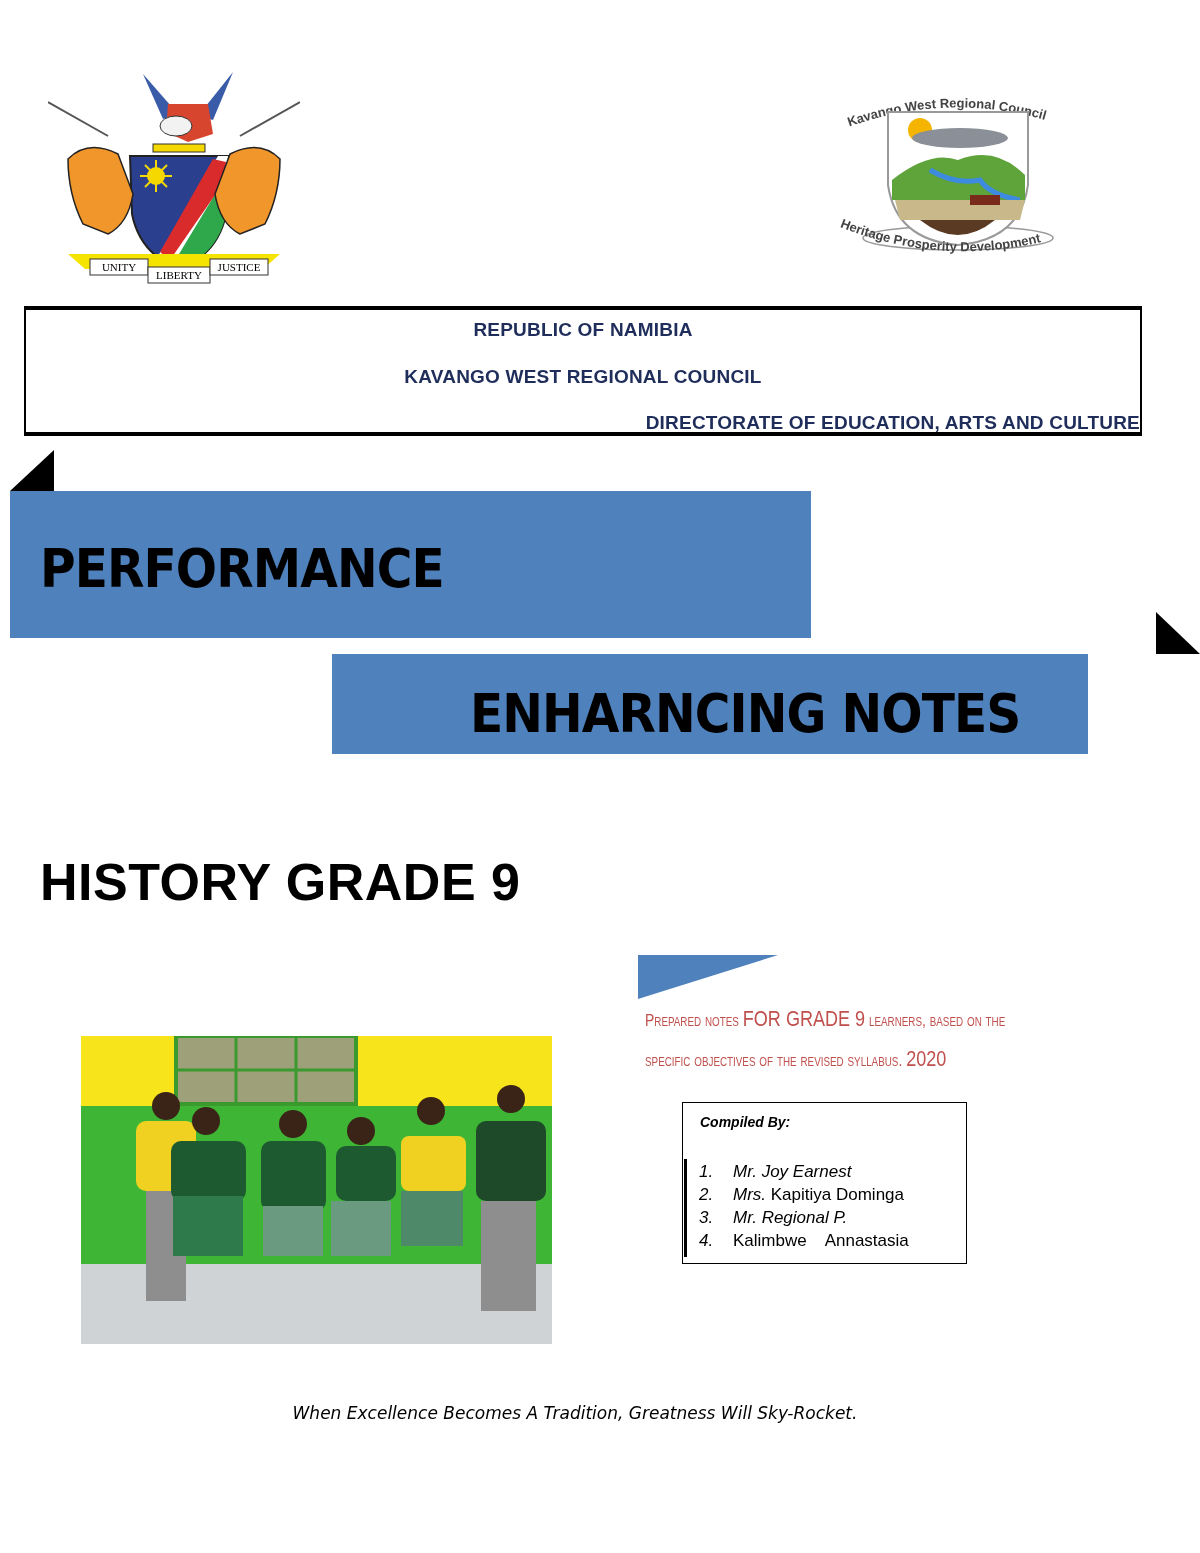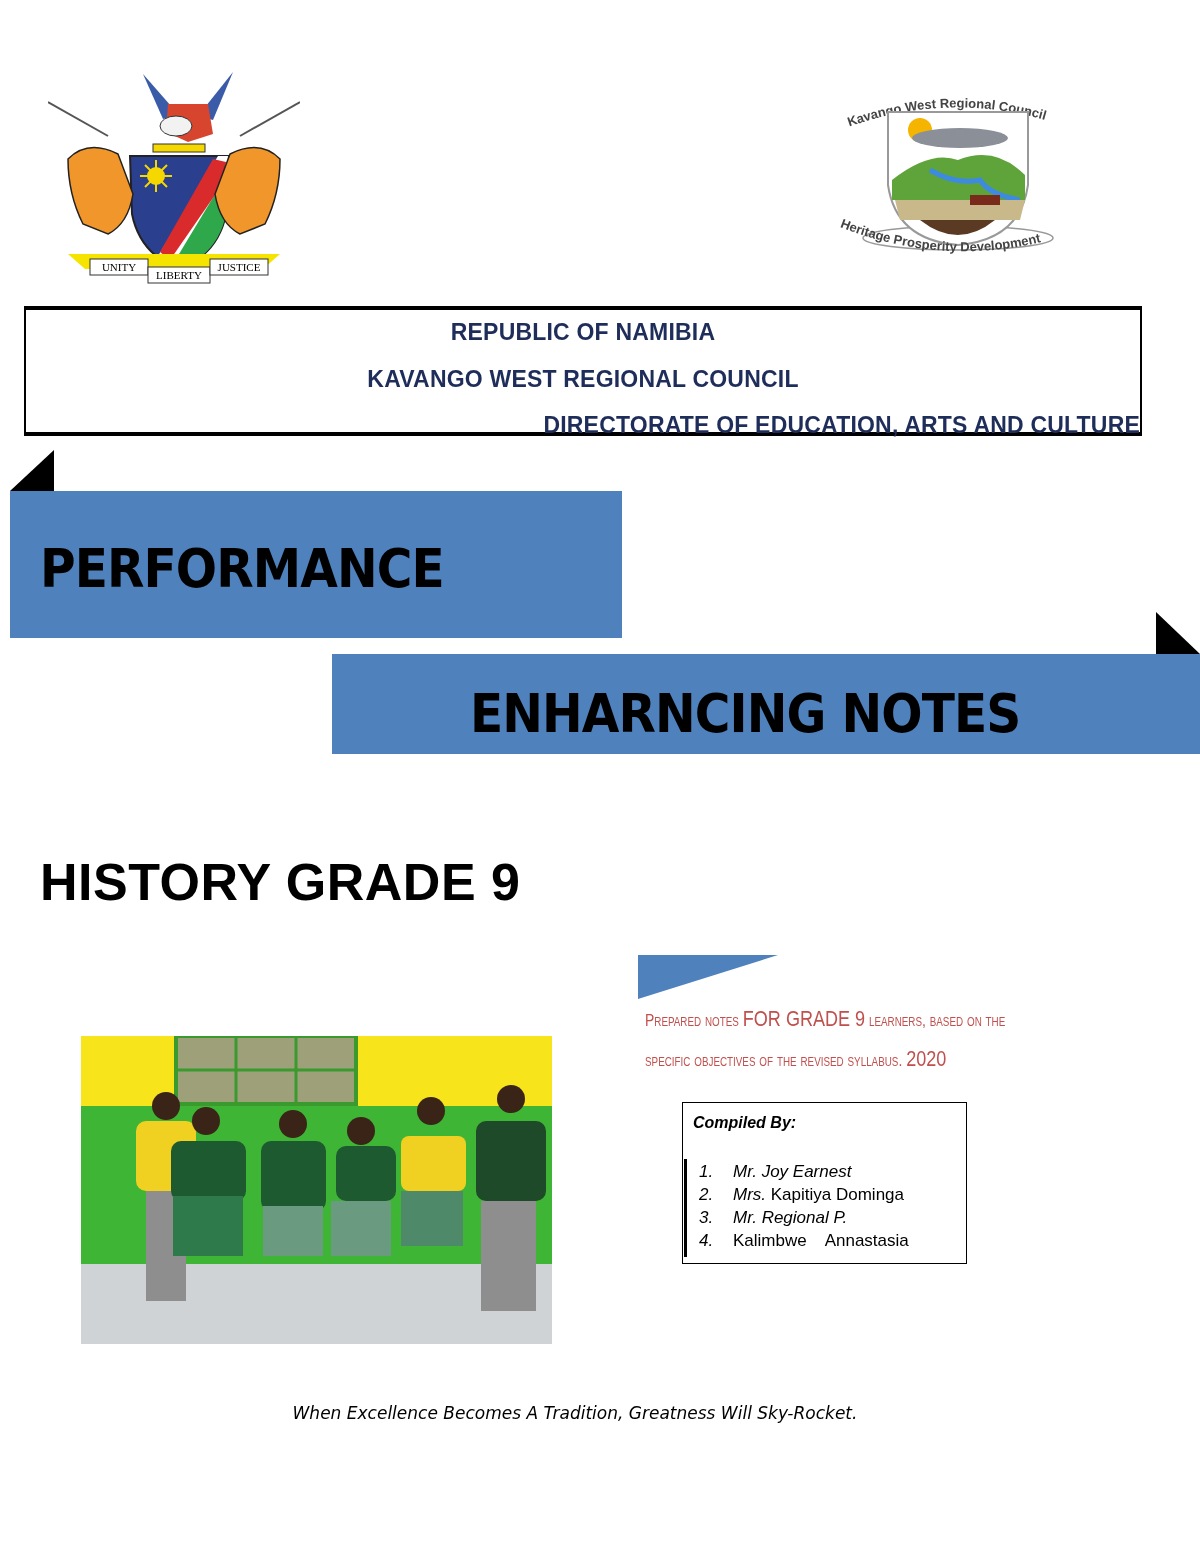--- a/index.html
+++ b/index.html
@@ -5,50 +5,50 @@
   html, body { margin:0; padding:0; }
   body { width:1200px; height:1553px; position:relative; background:#ffffff; overflow:hidden; font-family:"Liberation Sans", sans-serif; }
   .abs { position:absolute; }
 
   
   .coat { left:48px; top:64px; width:252px; height:220px; }
   .kw-logo { left:830px; top:90px; width:255px; height:180px; }
 
   
   .header-box { left:24px; top:306px; width:1118px; height:130px; border-top:4px solid #000; border-bottom:4px solid #000; border-left:2px solid #000; border-right:2px solid #000; box-sizing:border-box; }
-  .header-line { position:absolute; left:0; right:0; text-align:center; color:#1f2d5a; font-weight:bold; font-size:23px; letter-spacing:0.2px; }
+  .header-line { position:absolute; left:0; right:0; text-align:center; color:#1f2d5a; font-weight:bold; font-size:19px; letter-spacing:0.2px; }
   .hl1 { top:9px; }
   .hl2 { top:56px; }
   .hl3 { top:102px;text-align:right; }
 
   
-  .ribbon1 { left:10px; top:491px; width:612px; height:147px; background:#4f81bd; }
+  .ribbon1 { left:10px; top:491px; width:801px; height:147px; background:#4f81bd; }
   .tri-left { left:10px; top:450px; width:44px; height:41px; }
-  .ribbon2 { left:332px; top:654px; width:868px; height:100px; background:#4f81bd;text-align:center; }
+  .ribbon2 { left:332px; top:654px; width:756px; height:100px; background:#4f81bd;text-align:center; }
   .tri-right { left:1156px; top:612px; width:44px; height:42px; }
   .ribbon-text { position:absolute; font-family:"DejaVu Sans", sans-serif; font-weight:bold; color:#000; }
   .rt1 { left:30px; top:46px; font-size:54px; letter-spacing:-1px; transform:scaleX(0.9); transform-origin:left; }
   .rt2 { left:138px; top:28px; font-size:54px; letter-spacing:-1px; transform:scaleX(0.9); transform-origin:left; }
 
   
   .title { left:40px; top:852px; font-size:52px; font-weight:bold; color:#000; letter-spacing:0.5px; }
 
   
   .wedge { left:638px; top:955px; width:140px; height:44px; }
 
   
   .prep { left:645px; top:1000px; width:430px; color:#c0504d; font-family:"Liberation Sans Narrow","Liberation Sans", sans-serif; font-size:17px; line-height:38px; transform:scaleX(0.82); transform-origin:left; width:520px; }
   .prep .big { font-size:22px; }
 
   
   .photo { left:81px; top:1036px; width:471px; height:308px; overflow:hidden; }
 
   
   .compiled { left:682px; top:1102px; width:285px; height:162px; border:1.5px solid #000; box-sizing:border-box; }
-  .compiled-title { position:absolute; left:10px; top:11px; font-size:16px; font-weight:bold; font-style:italic; color:#000; }
+  .compiled-title { position:absolute; left:17px; top:11px; font-size:14px; font-weight:bold; font-style:italic; color:#000; }
   .compiled-bar { position:absolute; left:1px; top:56px; width:3px; height:98px; background:#000; }
   .compiled-list { position:absolute; left:16px; top:57px; font-size:17px; line-height:23px; color:#000; margin:0; padding:0; list-style:none; }
   .compiled-list li { display:flex; }
   .compiled-list .num { width:34px; font-style:italic; }
   .it { font-style:italic; }
 
   .motto { left:0; width:1150px; top:1403px; text-align:center; font-family:"DejaVu Sans", sans-serif; font-style:italic; font-weight:normal; font-size:17px; color:#000; }
 </style>
 </head>
 <body>

